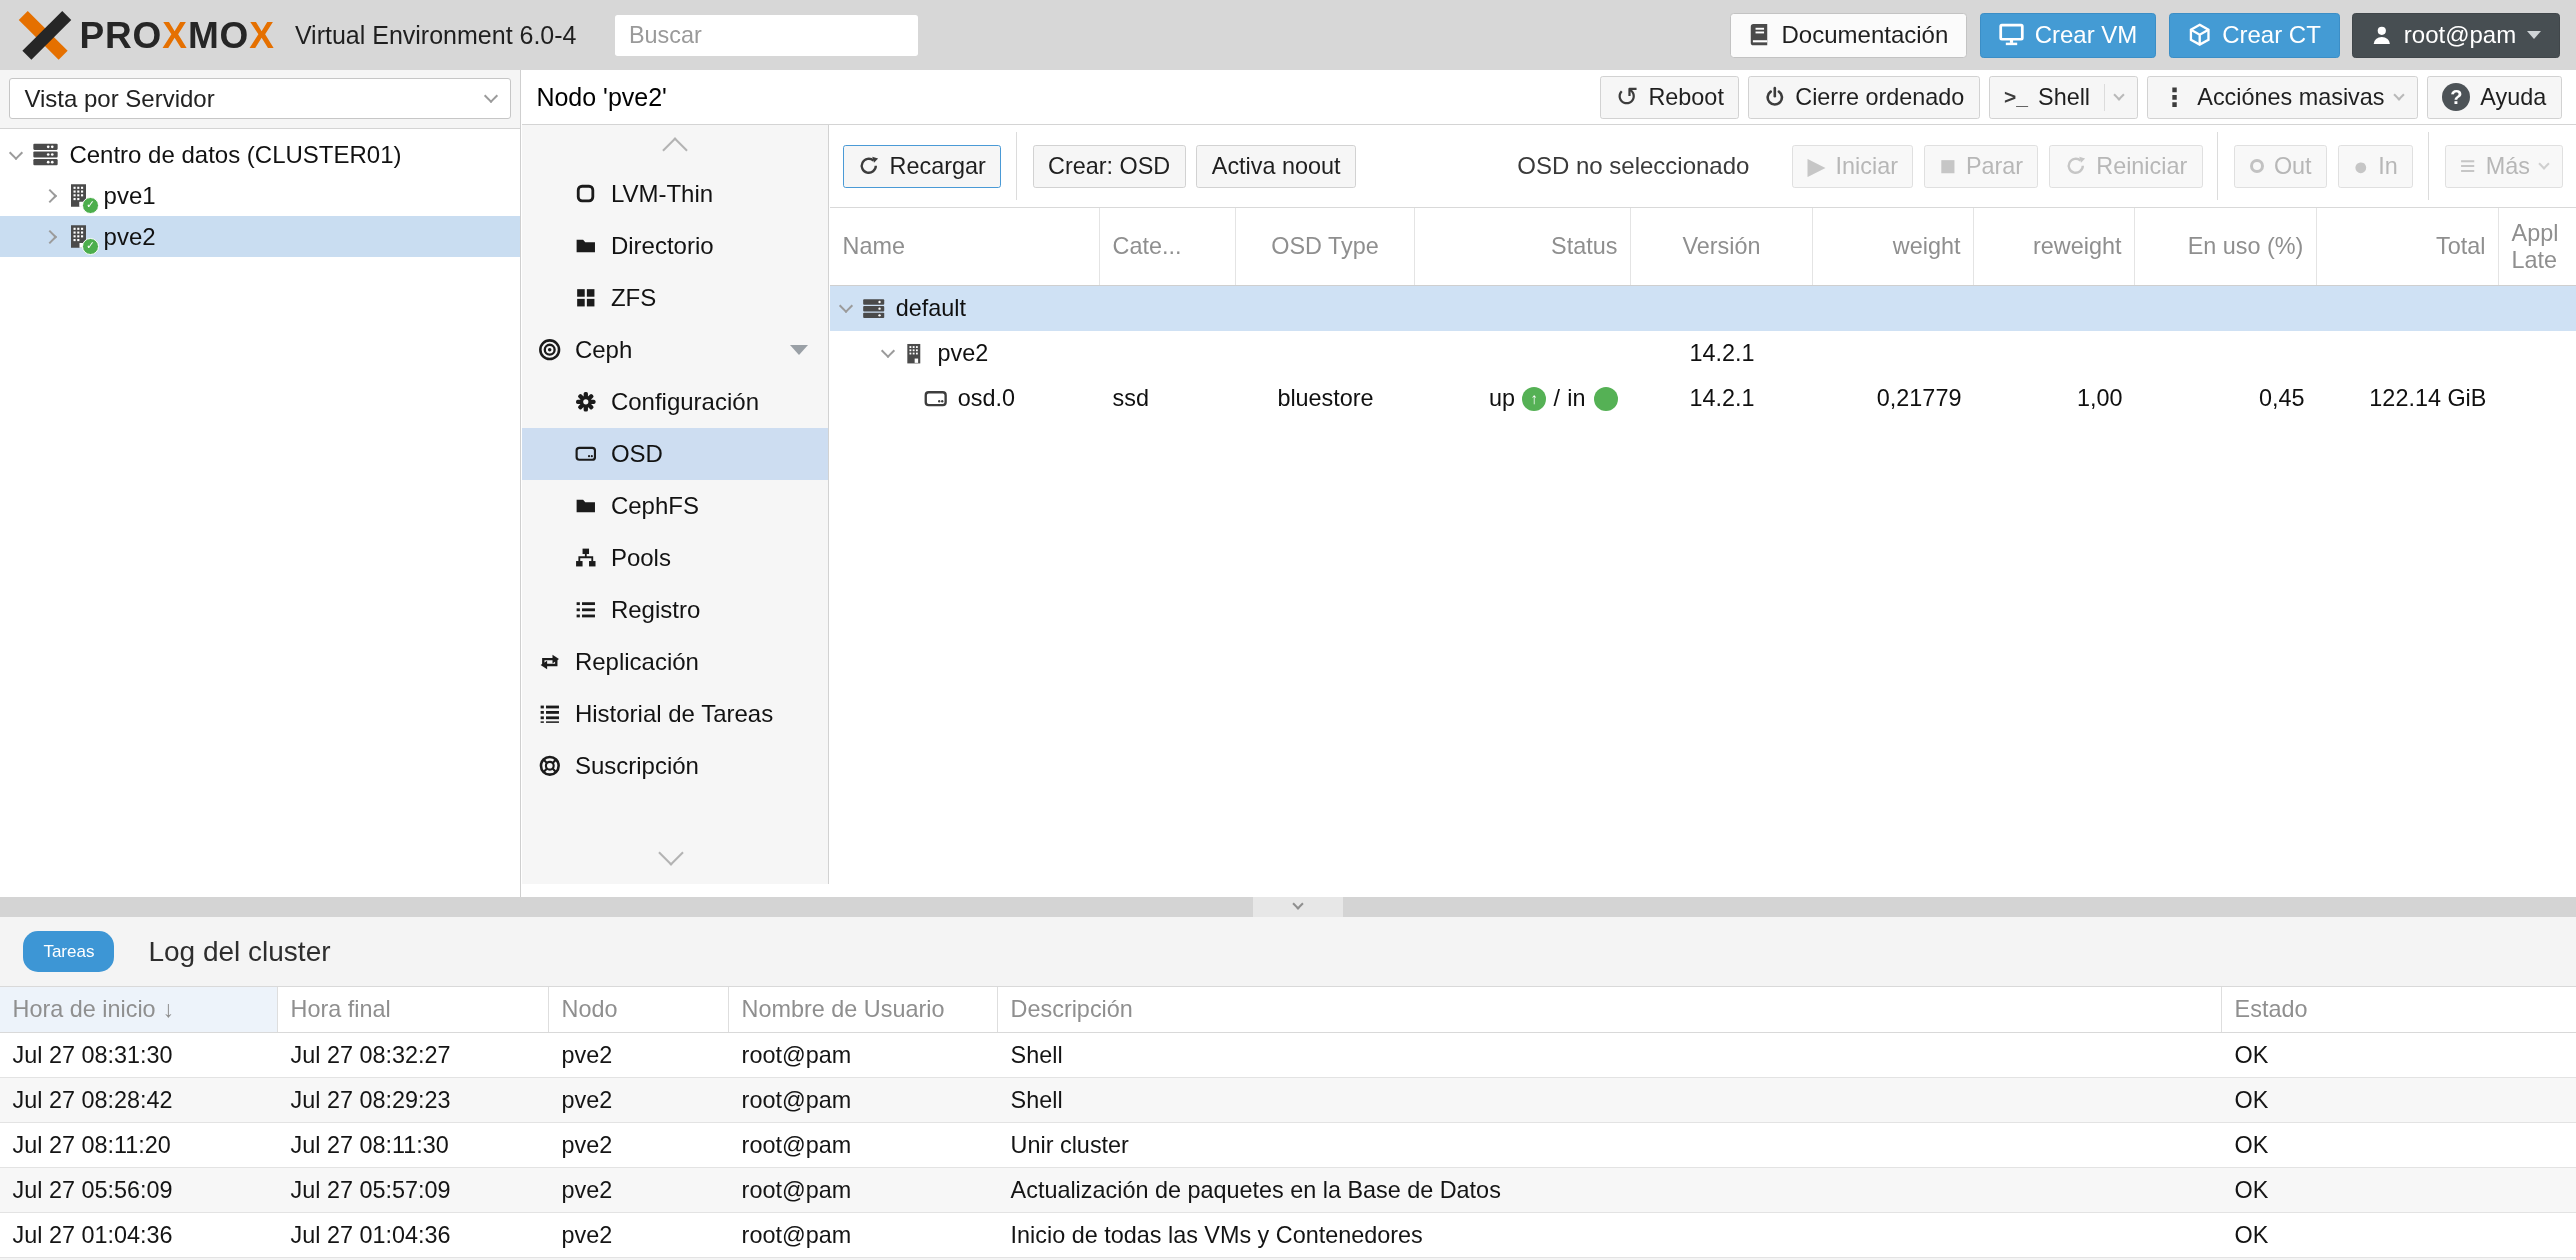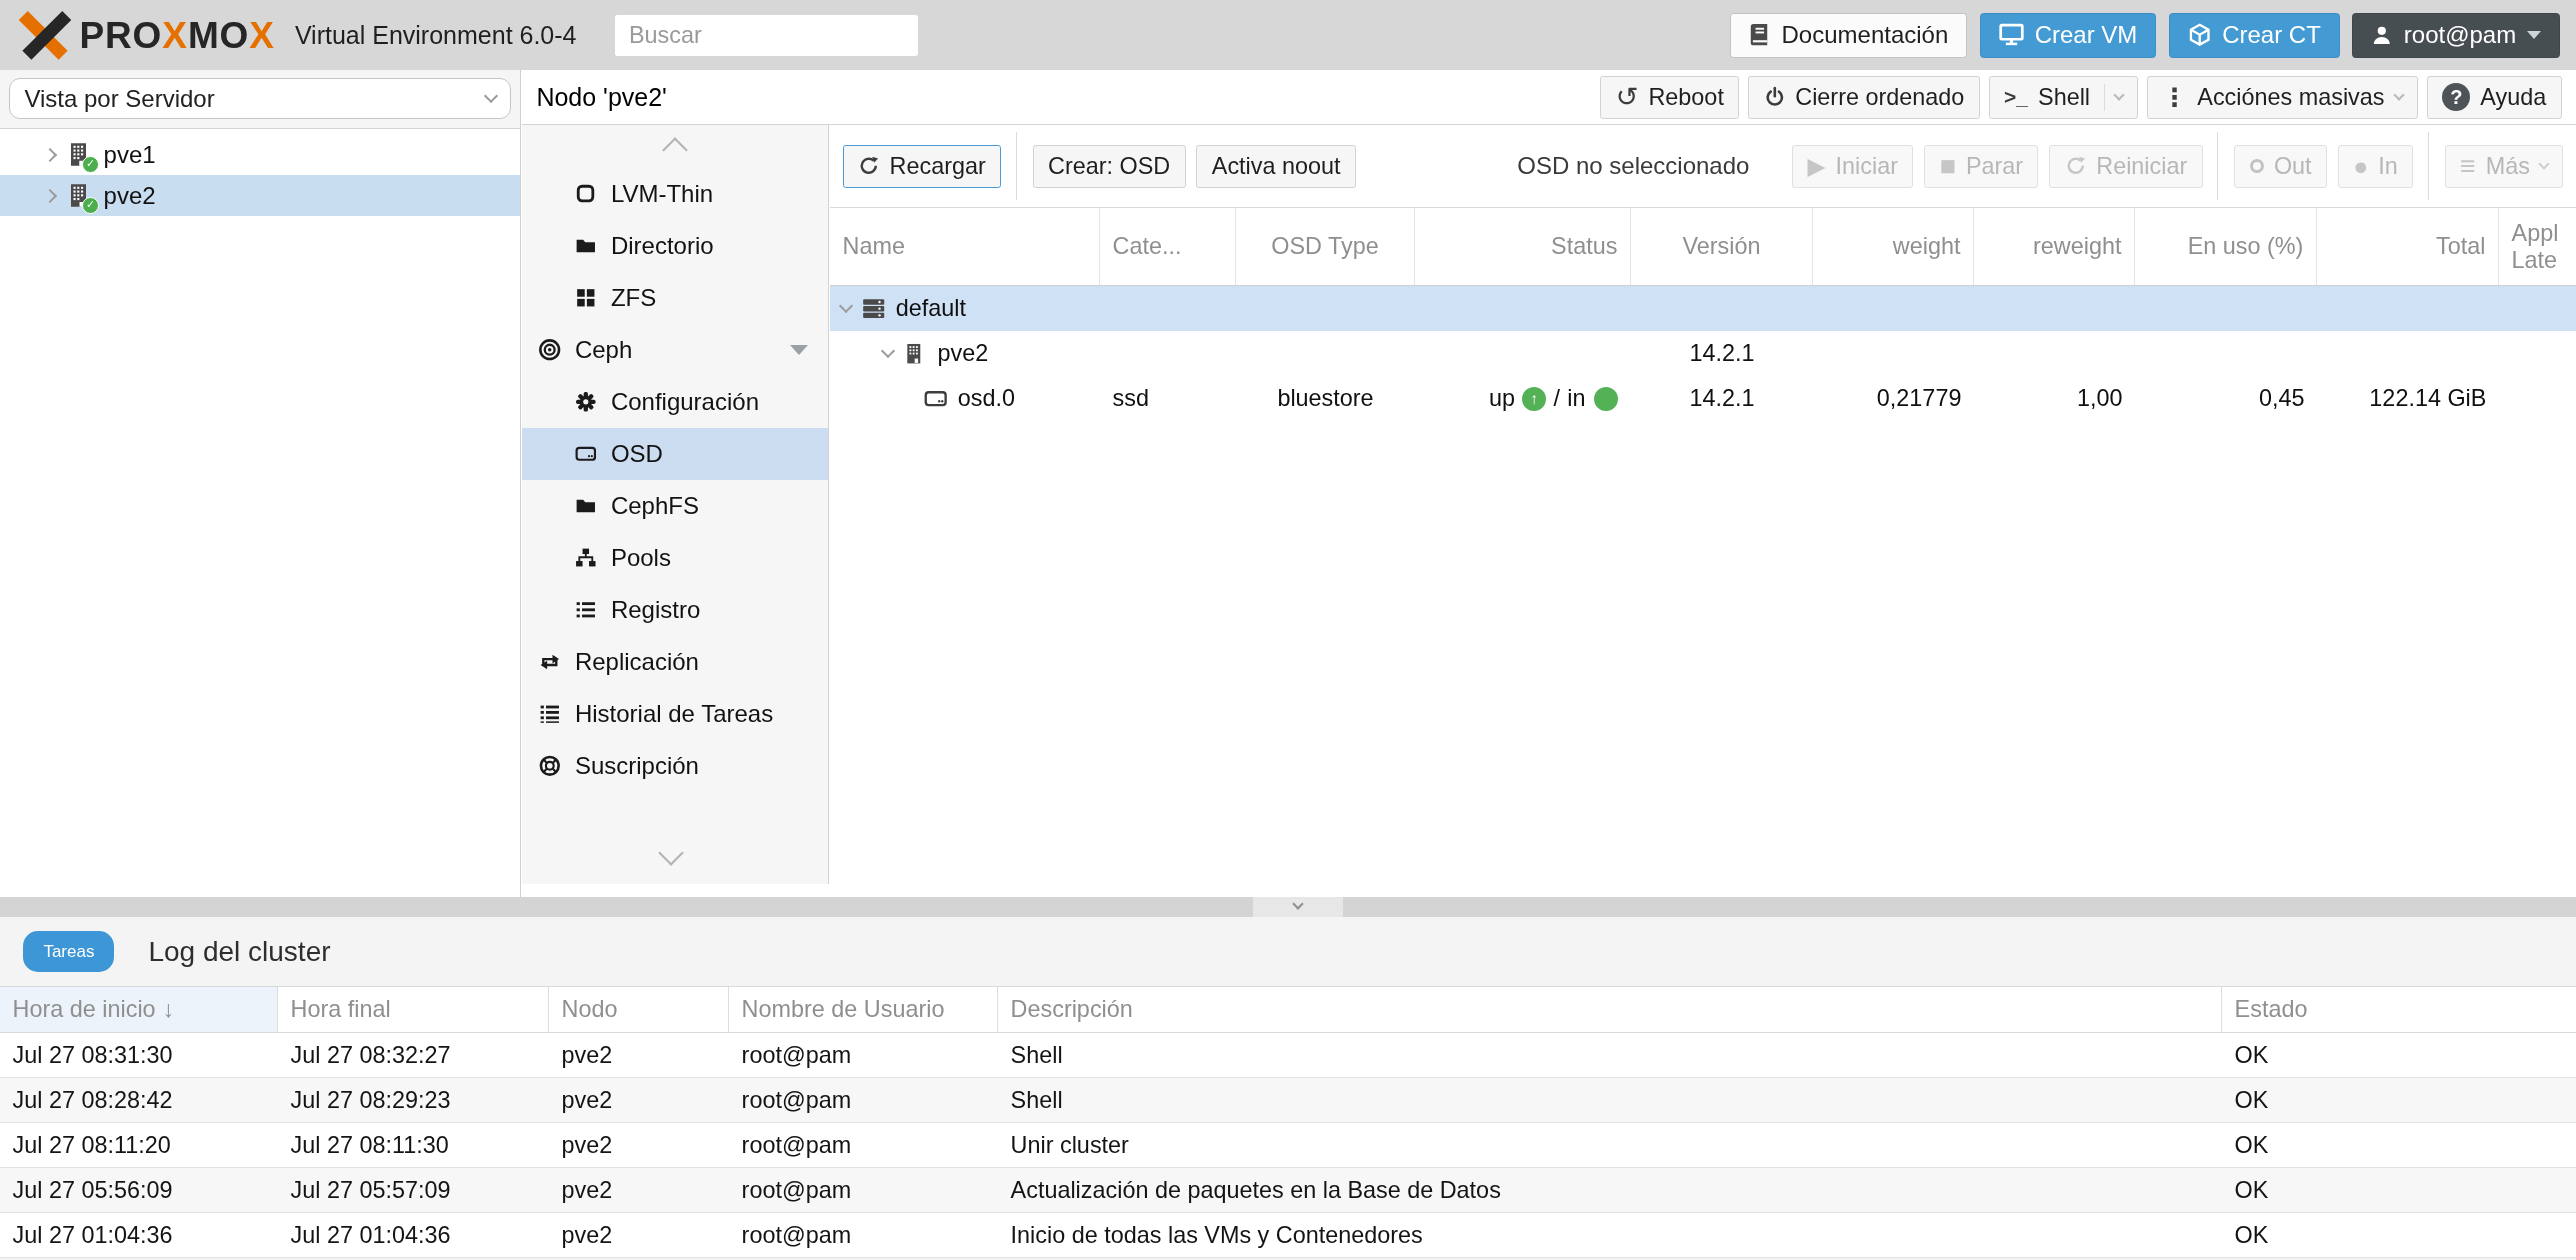--- a/index.html
+++ b/index.html
@@ -18,21 +18,21 @@
   .search{margin-left:38px;width:303px;height:41px;border:none;border-radius:2.7px;background:#fff;font-size:23.4px;padding:0 14.4px;color:#333;font-family:inherit;}
   .search::placeholder{color:#9a9a9a;}
   .top-spacer{flex:1;}
   .hbtn{height:45px;display:flex;align-items:center;gap:10.8px;padding:0 18px;border-radius:3.6px;font-size:24px;white-space:nowrap;margin-left:12.6px;cursor:default;}
   .hbtn.white{background:#fbfbfb;border:0.9px solid #c3c3c3;color:#1f1f1f;}
   .hbtn.blue{background:#449bd4;border:0.9px solid #3b8ec6;color:#fff;}
   .hbtn.dark{background:#474e52;border:0.9px solid #40464a;color:#fff;}
   .caret{width:0;height:0;border-left:7.2px solid transparent;border-right:7.2px solid transparent;border-top:8px solid #cfd4d7;display:inline-block;}
   
   .left-panel{position:absolute;left:0;top:70px;width:521px;height:827px;background:#f5f5f5;border-right:0.9px solid #cfcfcf;}
-  .combo{margin:8px 9px;height:41px;background:#fff;border:0.9px solid #c6c6c6;border-radius:11px;display:flex;align-items:center;padding:0 14.4px;font-size:24px;color:#222;}
+  .combo{margin:8px 9px;height:41px;background:#fff;border:0.9px solid #c6c6c6;border-radius:3px;display:flex;align-items:center;padding:0 14.4px;font-size:24px;color:#222;}
   .combo .cspace{flex:1;}
   .tree{position:absolute;left:0;right:0;top:58px;bottom:0;background:#fff;border-top:0.9px solid #d4d4d4;padding-top:5.4px;}
   .trow-item{height:41px;display:flex;align-items:center;gap:10.8px;font-size:24px;color:#111;}
   .trow-item.l0{padding-left:10.8px;}
   .trow-item.l1{padding-left:45px;}
   .trow-item.selected{background:#c9ddf1;}
   .chev{width:10px;height:10px;border-right:2.3px solid #9b9b9b;border-bottom:2.3px solid #9b9b9b;display:inline-block;flex:none;}
   .chev.down{transform:rotate(45deg);margin-top:-4.5px;}
   .chev.right{transform:rotate(-45deg);}
   .nodeicon{position:relative;width:27px;height:27px;flex:none;}
@@ -159,20 +159,37 @@
     </div>
   </div>
 
   <div class="left-panel">
     <div class="combo">
       <span>Vista por Servidor</span>
       <span class="cspace"></span>
       <span class="chev down"></span>
     </div>
     <div class="tree">
+      <div class="trow-item l0">
+        <span class="chev down"></span>
+        <span class="nodeicon">
+          <svg width="27" height="27" viewBox="0 0 20 20">
+              <rect x="1" y="2" width="18" height="4.6" rx="0.8" fill="#4a4a4a"></rect>
+              <rect x="1" y="7.7" width="18" height="4.6" rx="0.8" fill="#4a4a4a"></rect>
+              <rect x="1" y="13.4" width="18" height="4.6" rx="0.8" fill="#4a4a4a"></rect>
+              <circle cx="15" cy="4.3" r="1" fill="#fff"></circle>
+              <circle cx="15" cy="10" r="1" fill="#fff"></circle>
+              <circle cx="15" cy="15.7" r="1" fill="#fff"></circle>
+              <circle cx="12" cy="4.3" r="1" fill="#fff"></circle>
+              <circle cx="12" cy="10" r="1" fill="#fff"></circle>
+              <circle cx="12" cy="15.7" r="1" fill="#fff"></circle>
+            </svg>
+        </span>
+        <span>Centro de datos (CLUSTER01)</span>
+      </div>
       <div class="trow-item l1">
         <span class="chev right"></span>
         <span class="nodeicon">
           <svg width="25" height="27" viewBox="0 0 20 20">
               <rect x="4" y="1" width="12" height="18" fill="#4a4a4a"></rect>
               <g fill="#fff">
                 <rect x="6" y="3" width="1.7" height="1.7"></rect>
                 <rect x="9" y="3" width="1.7" height="1.7"></rect>
                 <rect x="12" y="3" width="1.7" height="1.7"></rect>
                 <rect x="6" y="6" width="1.7" height="1.7"></rect>

